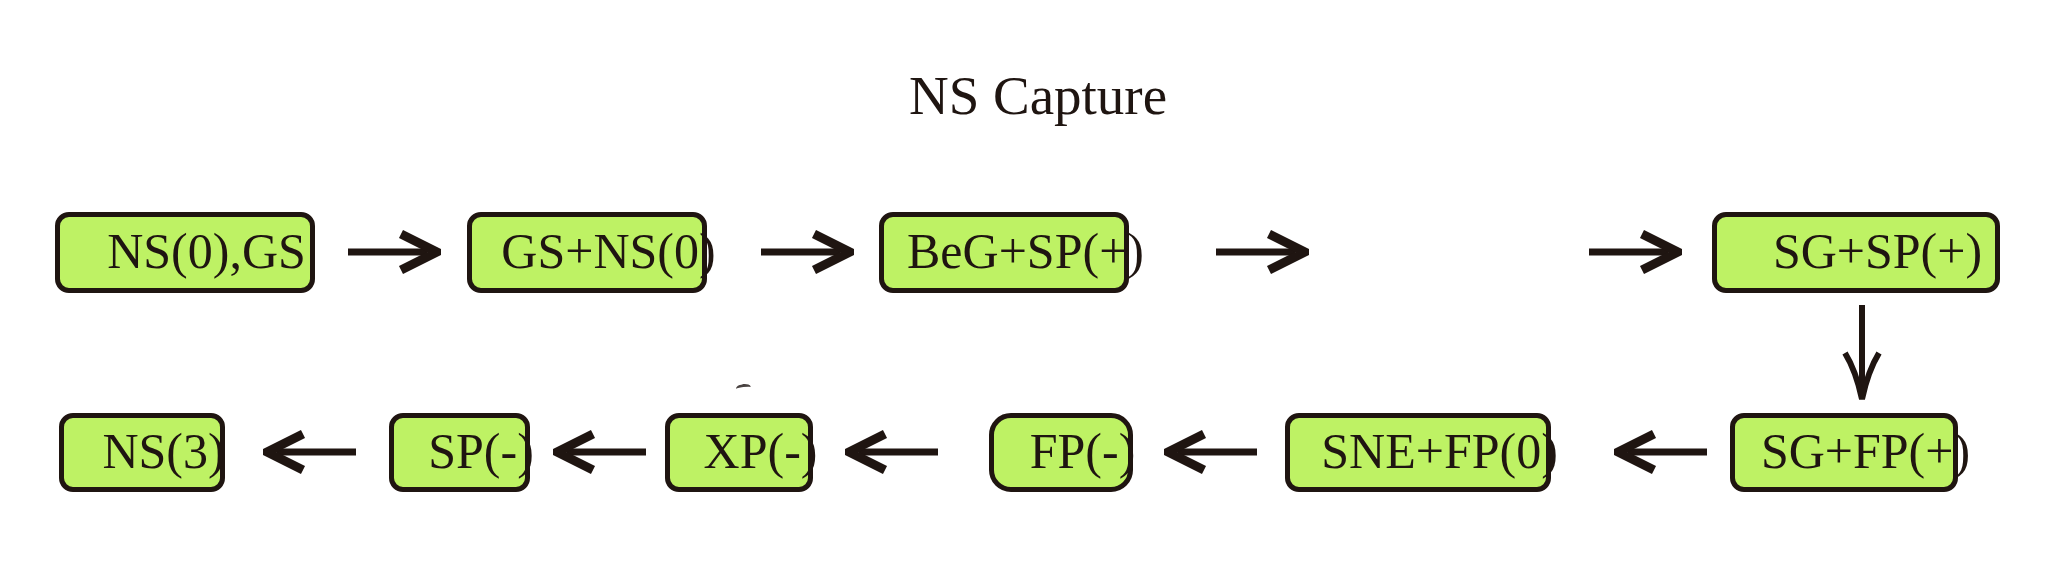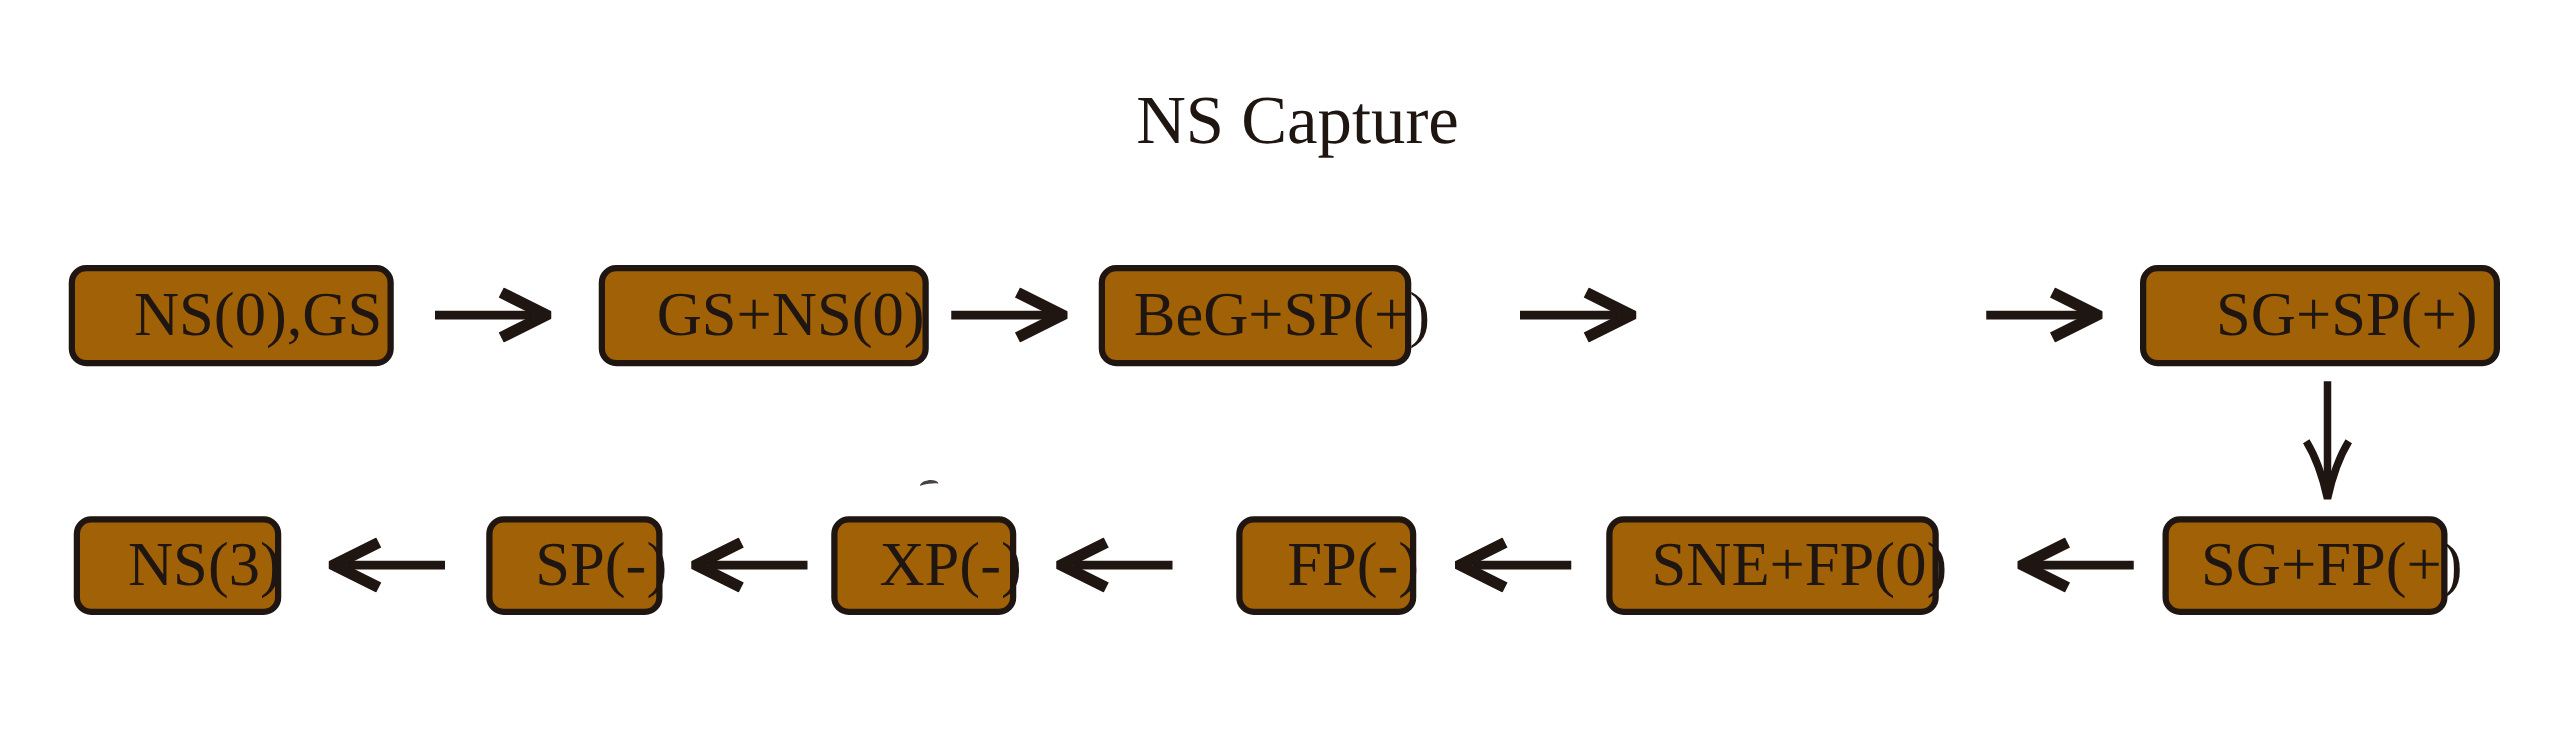--- a/index.html
+++ b/index.html
@@ -27,42 +27,42 @@
     transform: translateX(14px);
     color: var(--ink, #1f1511);
     white-space: nowrap;
   }
   .node {
     position: absolute;
     box-sizing: border-box;
     display: flex;
     align-items: center;
     justify-content: center;
-    background: #a16207;
+    background: #bef264;
     border: 5px solid var(--ink, #1f1511);
     border-radius: 14px;
     font-size: 50px;
     line-height: 1;
     white-space: nowrap;
     padding-bottom: 4px;
     padding-left: 43px;
   }
   .row-top    { top: 212px; height: 81px; }
   .row-bottom { top: 413px; height: 79px; }
 
   .n-a { left: 55px;   width: 260px; }
-  .n-b { left: 467px;  width: 264px; margin-left: 12px; }
+  .n-b { left: 467px;  width: 240px; }
   .n-c { left: 879px;  width: 250px; }
   .n-d { left: 1320px; width: 254px; }
   .n-e { left: 1712px; width: 288px; }
 
   .n-f { left: 59px;   width: 166px; }
   .n-g { left: 389px;  width: 141px; }
   .n-h { left: 665px;  width: 148px; }
-  .n-i { left: 989px;  width: 144px; }
+  .n-i { left: 989px;  width: 144px; border-radius: 22px; }
   .n-j { left: 1285px; width: 266px; }
   .n-k { left: 1730px; width: 228px; }
 
   .arrow {
     position: absolute;
     color: var(--ink, #1f1511);
   }
   .arrow svg { display: block; width: 100%; height: 100%; }
   .arrow-h { width: 96px; height: 44px; top: 230px; }
   .arrow-h.bottom { top: 430px; }

